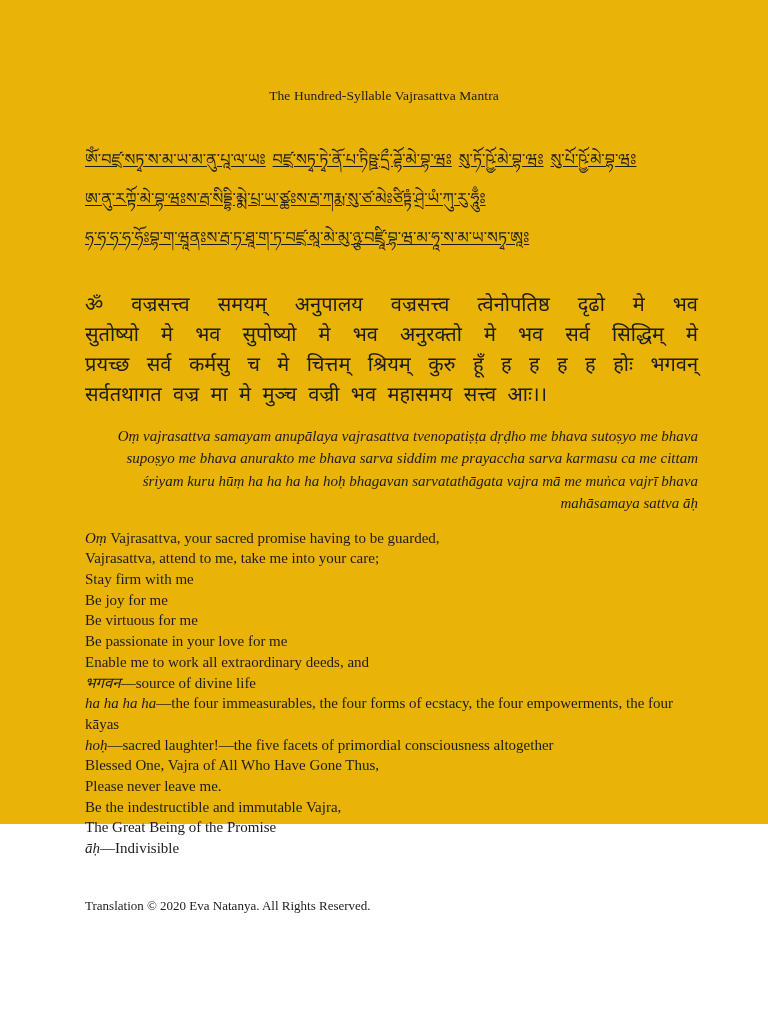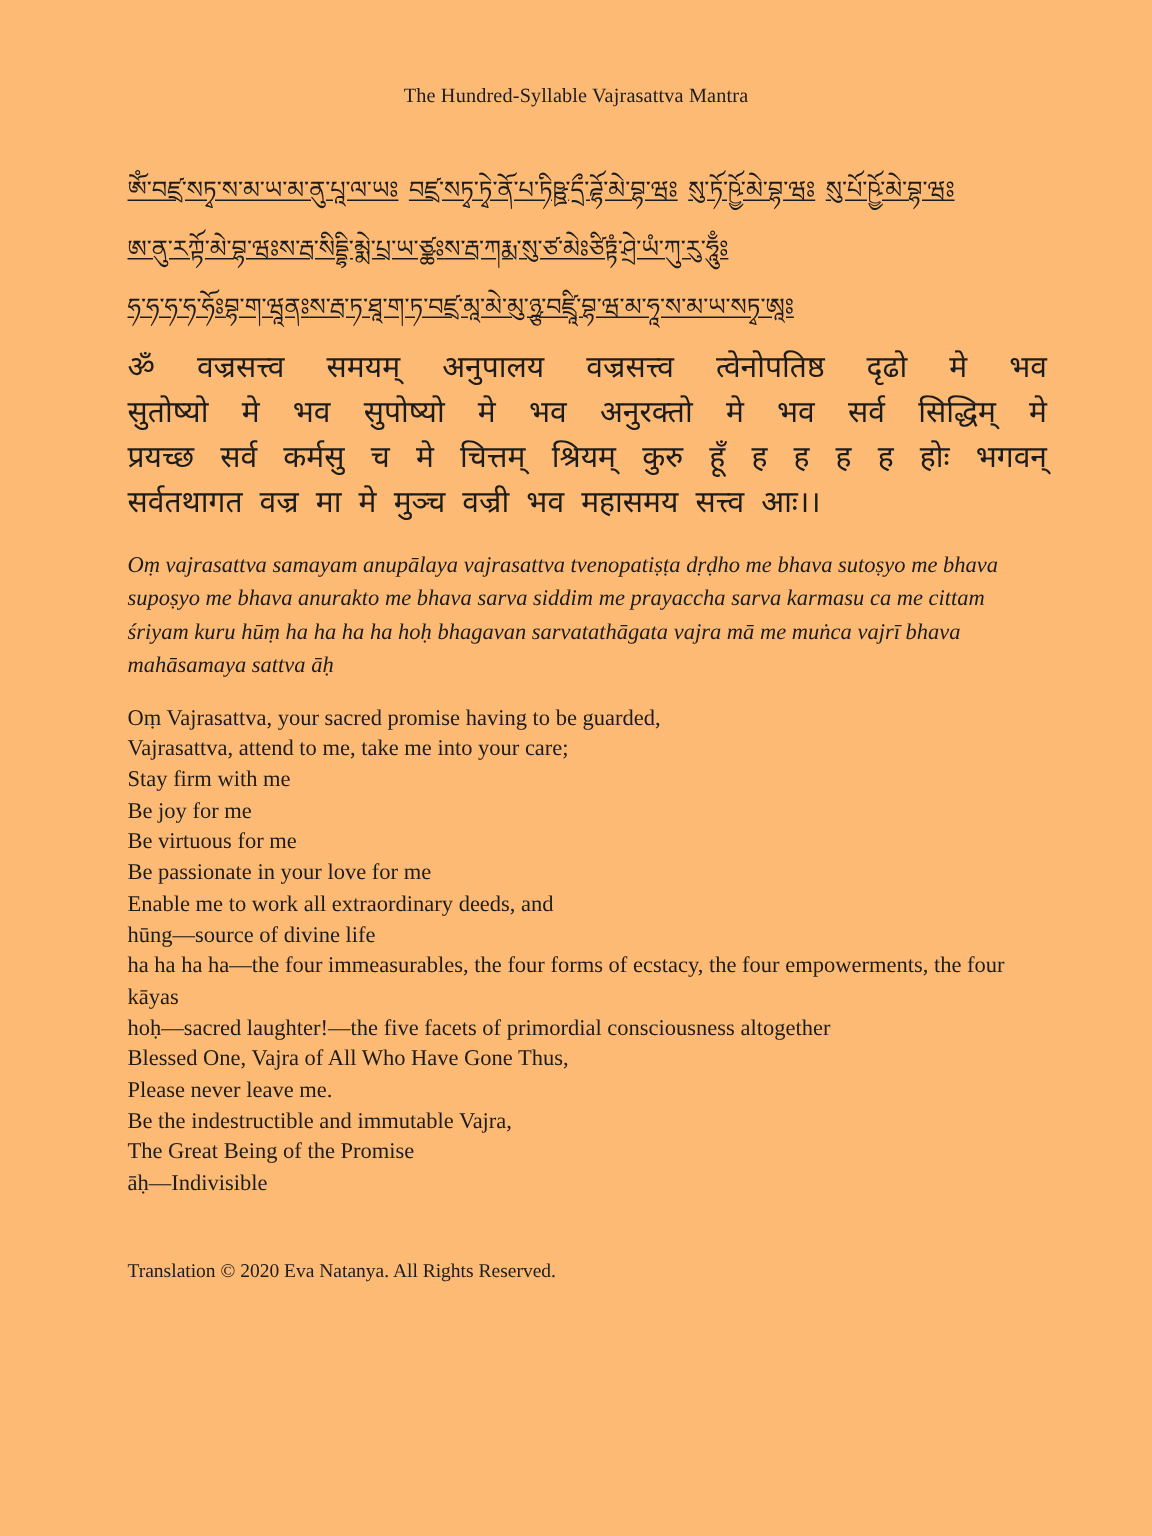--- a/index.html
+++ b/index.html
@@ -9,24 +9,24 @@
   }
   body {
     width: 768px;
     height: 1024px;
     overflow: hidden;
     font-family: "Liberation Serif", "DejaVu Serif", serif;
     color: #1c1c1c;
   }
   .sheet {
     width: 768px;
-    height: 1024px;
+    height: 824px;
     box-sizing: border-box;
-    padding-top: 56px;
-    background: #fdba74;
+    padding-top: 88px;
+    background: #eab308;
   }
   .title {
     width: 768px;
     text-align: center;
     font-size: 13.5px;
     letter-spacing: 0.1px;
   }
   .content {
     box-sizing: border-box;
     padding: 0 70px 0 85px;
@@ -42,51 +42,52 @@
     font-size: 16px;
     line-height: 39px;
     white-space: nowrap;
     text-decoration: underline;
   }
   .tib-line.gap-s { column-gap: 7px; }
   .tib-line.gap-l { }
 
   
   .devanagari-block {
-    margin-top: 5px;
+    margin-top: 32px;
   }
   .dev-line {
     font-size: 20px;
     line-height: 30px;
     word-spacing: 0.32em;
   }
   .dev-line:not(:last-child) {
     text-align: justify;
     text-align-last: justify;
   }
 
   
   .translit-block {
     margin-top: 16px;
+    text-align: right;
   }
   .translit-line {
     font-style: italic;
     font-size: 15px;
     line-height: 22.4px;
   }
 
   
   .translation-block {
     margin-top: 13px;
   }
   .en-line {
     font-size: 15px;
     line-height: 20.7px;
   }
-  .en-line .it { }
+  .en-line .it { font-style: italic; }
 
   
   .footer {
     margin-top: 39px;
     font-size: 13px;
   }
 </style>
 </head>
 <body>
 
@@ -131,21 +132,21 @@
       </div>
 
     <div class="translation-block">
         <div class="en-line"><span class="it">Oṃ</span><span> Vajrasattva, your sacred promise having to be guarded,</span></div>
         <div class="en-line"><span>Vajrasattva, attend to me, take me into your care;</span></div>
         <div class="en-line"><span>Stay firm with me</span></div>
         <div class="en-line"><span>Be joy for me</span></div>
         <div class="en-line"><span>Be virtuous for me</span></div>
         <div class="en-line"><span>Be passionate in your love for me</span></div>
         <div class="en-line"><span>Enable me to work all extraordinary deeds, and</span></div>
-        <div class="en-line"><span class="it">hūng</span><span>—source of divine life</span></div>
+        <div class="en-line"><span class="it">भगवन</span><span>—source of divine life</span></div>
         <div class="en-line"><span class="it">ha ha ha ha</span><span>—the four immeasurables, the four forms of ecstacy, the four empowerments, the four</span></div>
         <div class="en-line"><span>kāyas</span></div>
         <div class="en-line"><span class="it">hoḥ</span><span>—sacred laughter!—the five facets of primordial consciousness altogether</span></div>
         <div class="en-line"><span>Blessed One, Vajra of All Who Have Gone Thus,</span></div>
         <div class="en-line"><span>Please never leave me.</span></div>
         <div class="en-line"><span>Be the indestructible and immutable Vajra,</span></div>
         <div class="en-line"><span>The Great Being of the Promise</span></div>
         <div class="en-line"><span class="it">āḥ</span><span>—Indivisible</span></div>
       </div>
 

